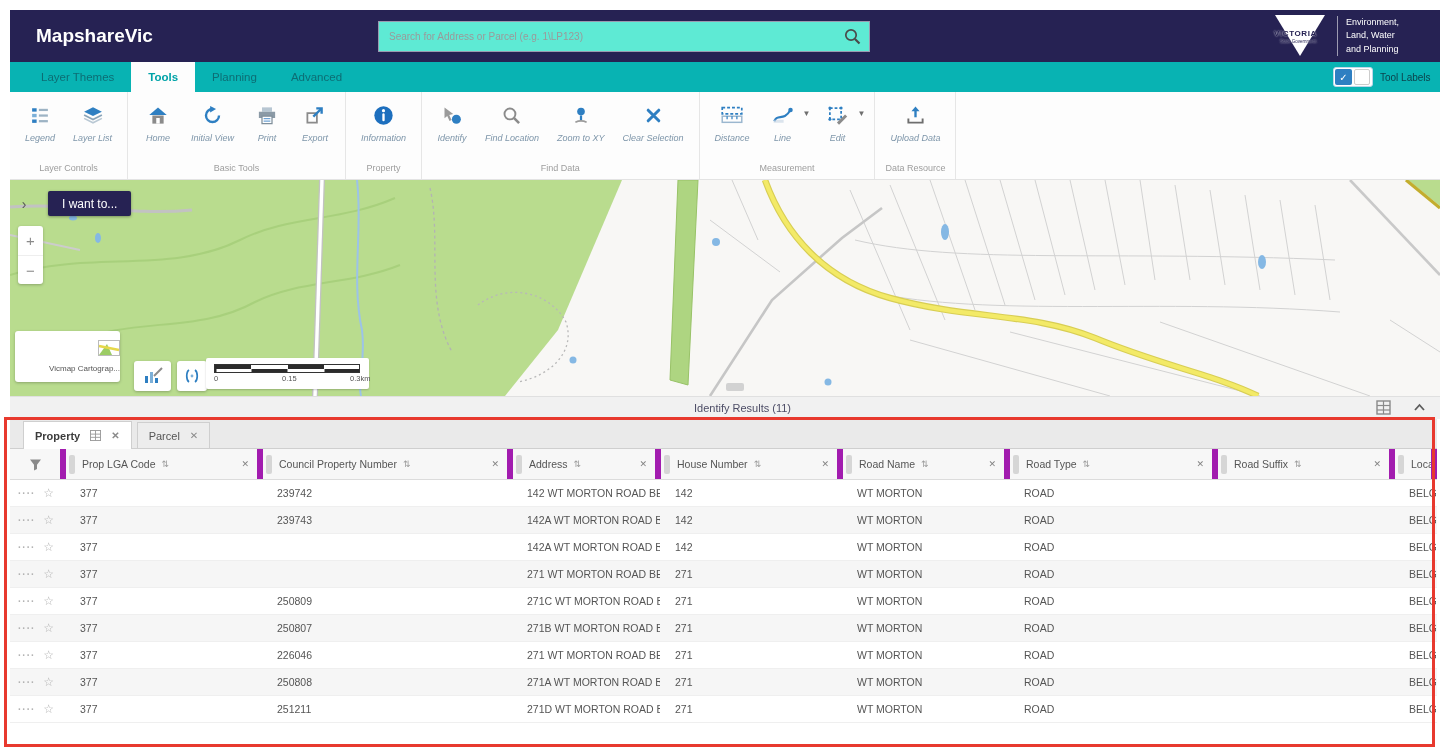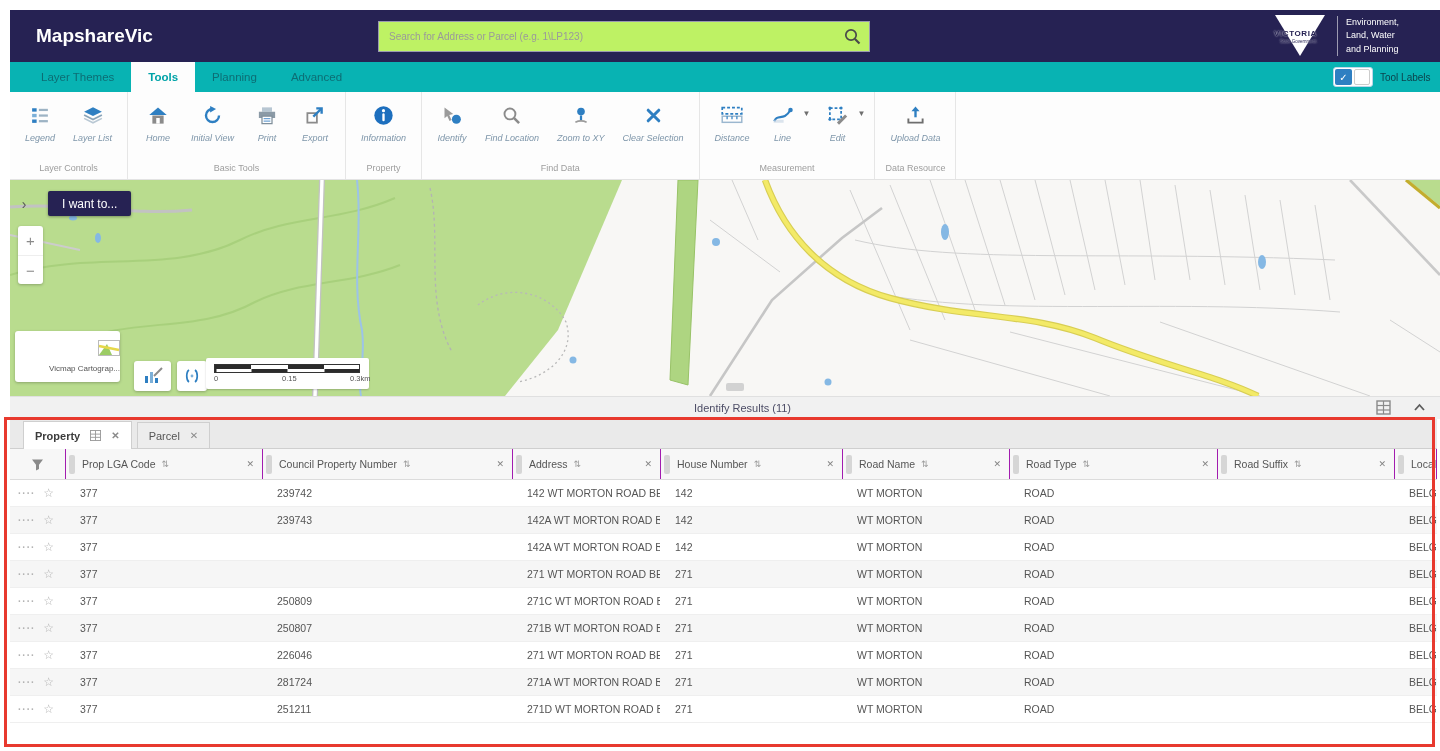--- a/index.html
+++ b/index.html
@@ -2,21 +2,21 @@
 <html><head>
 <meta charset="utf-8">
 <style>
   * { box-sizing: border-box; margin: 0; padding: 0; }
   body { background:#fff; font-family:"Liberation Sans", sans-serif; }
   .stage { position:relative; width:1440px; height:751px; background:#fff; overflow:hidden; }
 
   
   .topbar { position:absolute; left:10px; top:10px; right:0; height:52px; background:#262253; }
   .brand { position:absolute; left:26px; top:15px; color:#fff; font-size:19px; font-weight:bold; }
-  .searchwrap { position:absolute; left:368px; top:11px; width:492px; height:31px; background:#bef264; border:1px solid #9a9ab0; display:flex; align-items:center; }
+  .searchwrap { position:absolute; left:368px; top:11px; width:492px; height:31px; background:#5eead4; border:1px solid #9a9ab0; display:flex; align-items:center; }
   .searchwrap input { flex:1; border:none; outline:none; font-size:10px; color:#444; padding:0 10px; background:transparent; font-family:inherit; }
   .searchwrap input::placeholder { color:#9a9a9a; }
   .magbtn { width:34px; height:100%; display:flex; align-items:center; justify-content:center; cursor:pointer; }
   .gov { position:absolute; right:0; top:0; height:52px; width:168px; display:flex; align-items:center; gap:9px; overflow:hidden; }
   .gov-logo { position:relative; width:56px; height:46px; flex:0 0 auto; }
   .gov-brand { position:absolute; left:2px; top:16px; font-size:8px; font-weight:800; color:#262253; letter-spacing:.6px; text-shadow:0 0 2px #fff; }
   .gov-sub { position:absolute; left:8px; top:26px; font-size:4.5px; color:#262253; text-shadow:0 0 2px #fff; }
   .dept { border-left:1px solid rgba(255,255,255,.55); padding-left:8px; color:#fff; font-size:9px; line-height:1.45; white-space:nowrap; overflow:hidden; }
 
   
@@ -65,21 +65,21 @@
 
   
   .results-panel { position:absolute; left:10px; top:419px; right:3px; bottom:4px; background:#fff; }
   .tabstrip { height:30px; background:#eaeaea; border-bottom:1px solid #cfcfcf; display:flex; align-items:flex-end; padding-left:13px; }
   .rtab { height:26px; display:flex; align-items:center; gap:10px; padding:0 11px; border:1px solid #cfcfcf; border-bottom:none; background:#ededed; margin-right:5px; font-size:11px; color:#555; cursor:pointer; }
   .rtab.active { background:#fff; margin-bottom:-1px; height:28px; font-weight:bold; color:#3c3c3c; }
   .tab-close { color:#8a8a8a; font-size:10px; cursor:pointer; }
 
   .grid { --cols:56px 197px 250px 148px 182px 167px 208px 177px 1fr; }
   .thead { display:grid; grid-template-columns:var(--cols); height:31px; background:#f7f7f7; border-bottom:1px solid #dcdcdc; }
-  .th { position:relative; display:flex; align-items:center; gap:6px; padding:0 8px 0 16px; border-right:1px solid #a21caf; font-size:10.5px; color:#555; overflow:hidden; white-space:nowrap; }
+  .th { position:relative; display:flex; align-items:center; gap:6px; padding:0 8px 0 16px; border-right:6px solid #a21caf; font-size:10.5px; color:#555; overflow:hidden; white-space:nowrap; }
   .th-first { justify-content:center; padding:0; }
   .grip { position:absolute; left:3px; top:6px; width:6px; height:19px; background:#d6d6d6; border-radius:2px; cursor:col-resize; }
   .sort { color:#9a9a9a; font-size:9px; cursor:pointer; }
   .th-close { margin-left:auto; color:#848484; font-size:9px; cursor:pointer; }
 
   .trow { display:grid; grid-template-columns:var(--cols); height:27px; border-bottom:1px solid #efefef; background:#fff; font-size:10.5px; color:#555; cursor:pointer; }
   .trow.alt { background:#f6f6f6; }
   .cell { display:flex; align-items:center; padding:0 8px 0 14px; overflow:hidden; white-space:nowrap; border-right:1px solid transparent; }
   .tools-cell { gap:8px; padding-left:8px; }
   .dots { color:#b3b3b3; letter-spacing:1px; font-weight:bold; font-size:10px; }
@@ -625,21 +625,21 @@
     <div class="cell cell-val">ROAD</div>
     <div class="cell cell-val"></div>
     <div class="cell cell-val">BELGRAVE</div>
   </div>
         <div class="trow alt">
     <div class="cell tools-cell">
       <span class="dots">····</span>
       <span class="star">☆</span>
     </div>
     <div class="cell cell-val">377</div>
-    <div class="cell cell-val">281724</div>
+    <div class="cell cell-val">250808</div>
     <div class="cell cell-val">271A WT MORTON ROAD B...</div>
     <div class="cell cell-val">271</div>
     <div class="cell cell-val">WT MORTON</div>
     <div class="cell cell-val">ROAD</div>
     <div class="cell cell-val"></div>
     <div class="cell cell-val">BELGRAVE</div>
   </div>
         <div class="trow">
     <div class="cell tools-cell">
       <span class="dots">····</span>

